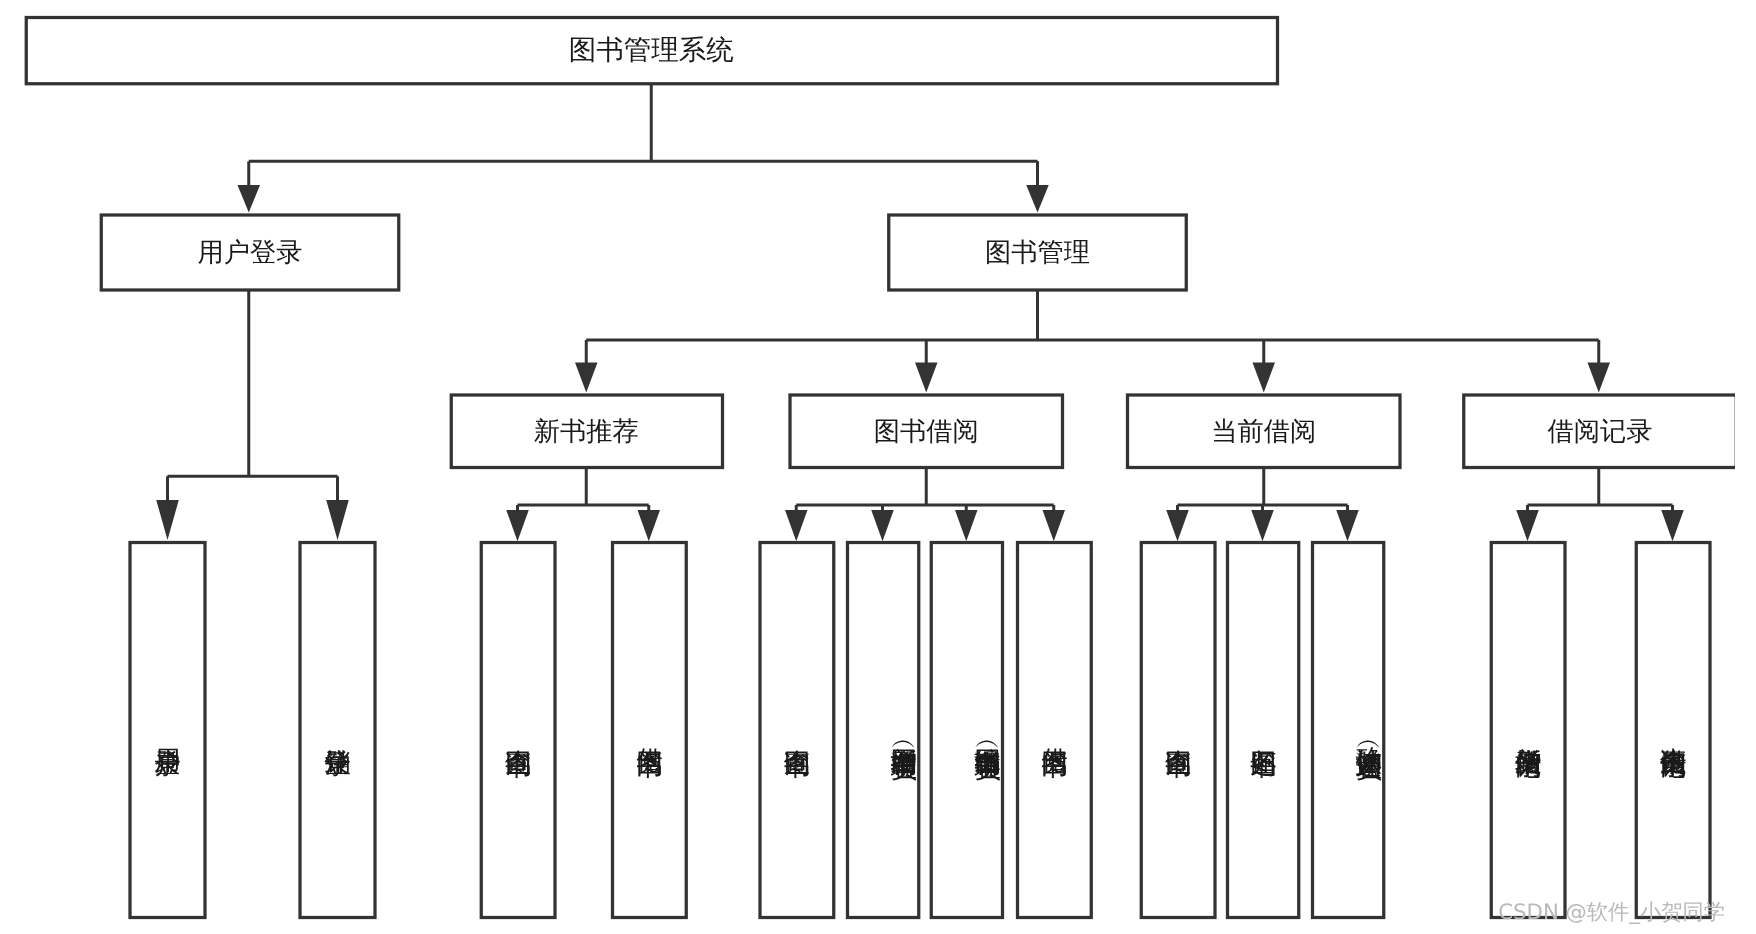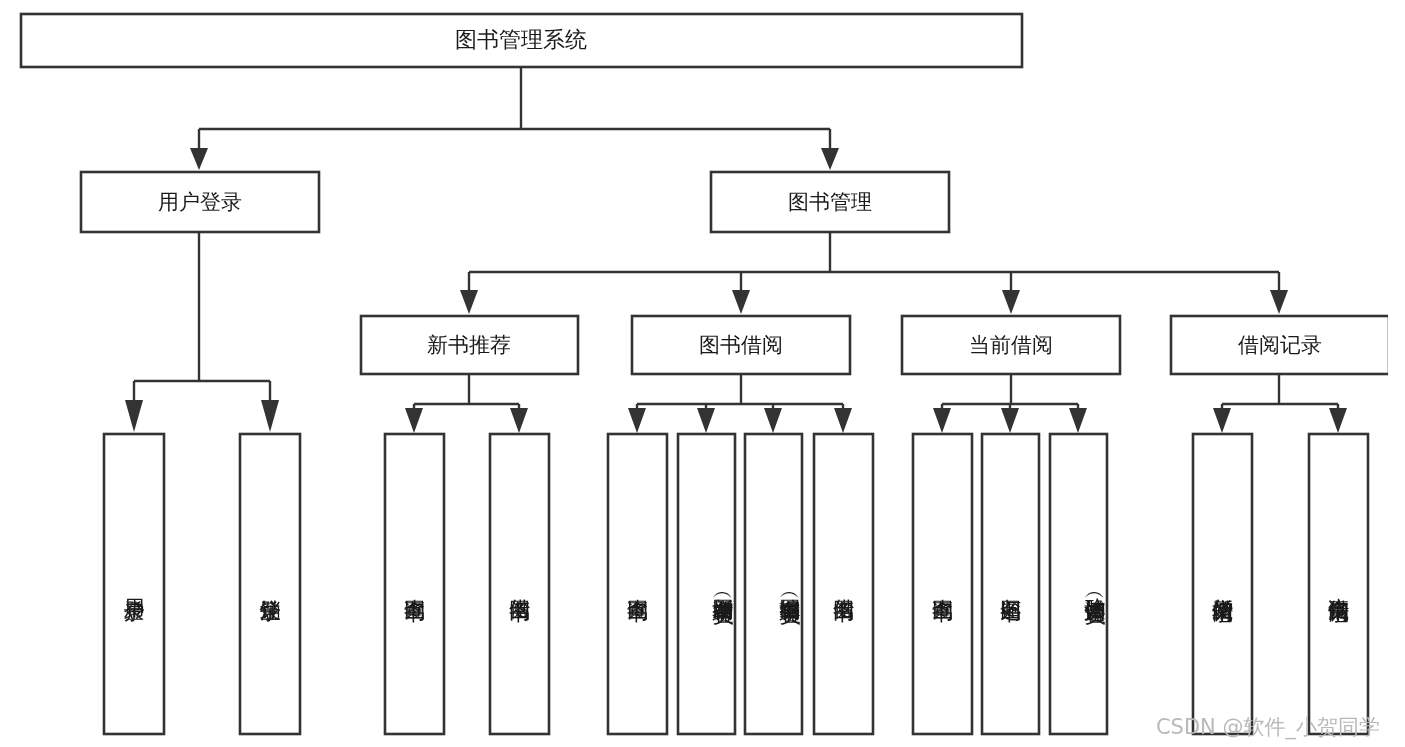--- a/index.html
+++ b/index.html
@@ -64,21 +64,21 @@
     white-space: nowrap;
     text-align: center;
     pointer-events: none;
     user-select: none;
   }
   .watermark {
     position: absolute;
     right: 8px;
     bottom: 6px;
     font-family: "DejaVu Sans", "Liberation Sans", sans-serif;
-    font-size: 21px;
+    font-size: 17px;
     color: #b9b9b9;
     white-space: nowrap;
     user-select: none;
   }
 </style>
 </head>
 <body>
 
 <div id="diagram-root">
 

